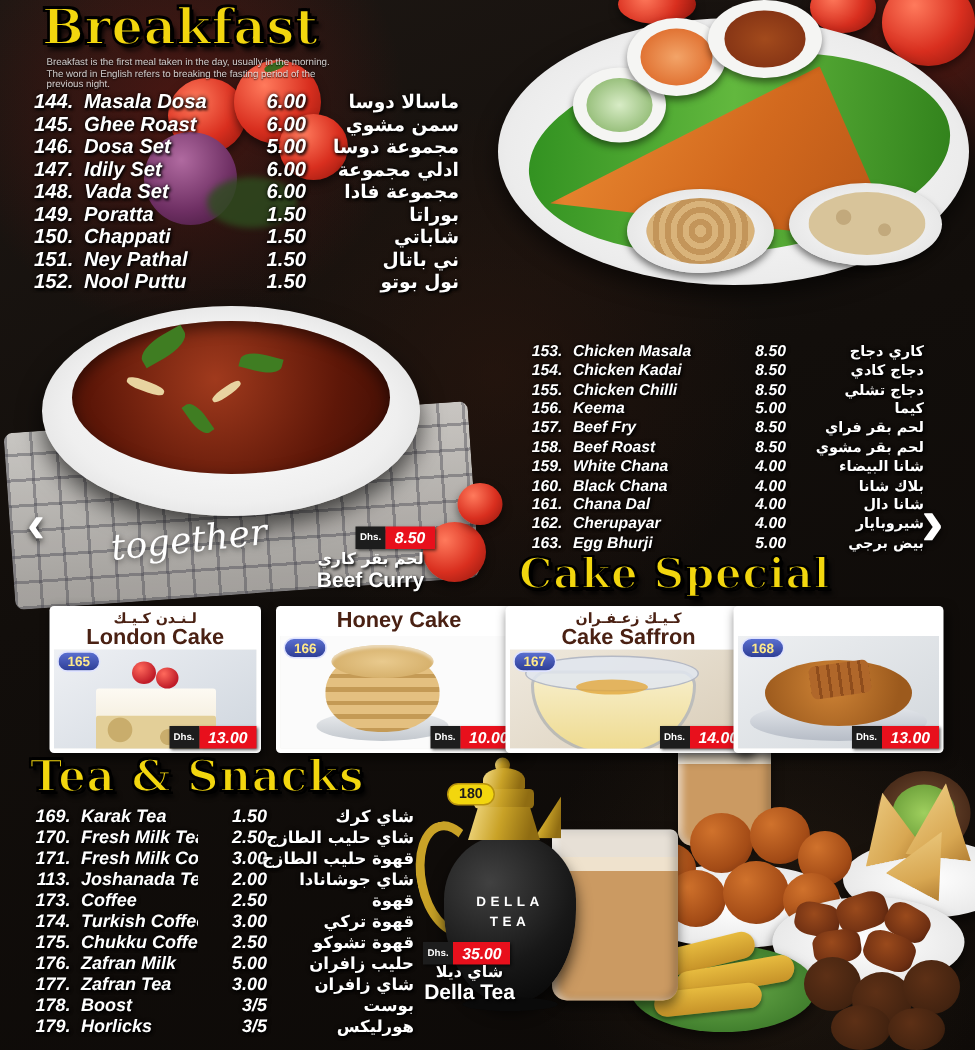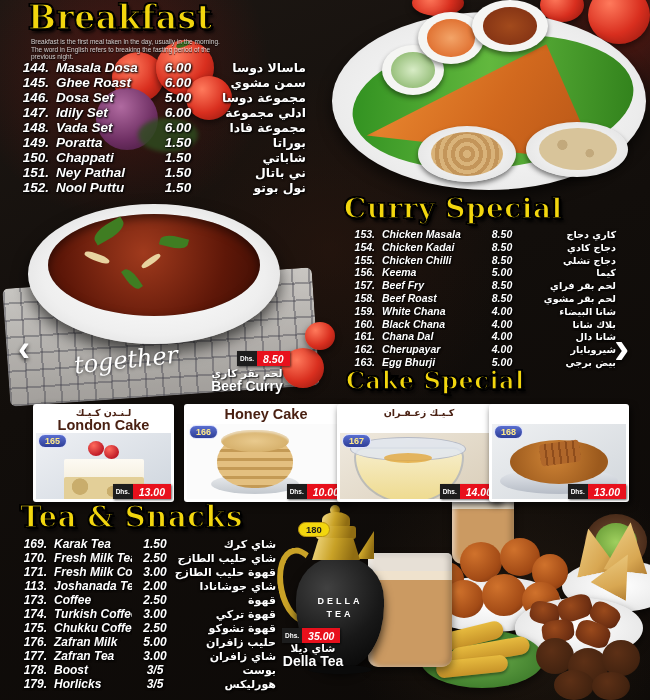--- a/index.html
+++ b/index.html
@@ -11,31 +11,31 @@
       radial-gradient(circle at 330px 250px, rgba(50,25,15,.5), transparent 180px),
       radial-gradient(circle at 520px 620px, rgba(55,40,25,.45), transparent 170px),
       linear-gradient(160deg,#1d1713 0%,#120e0b 45%,#0c0907 100%);}
   .deco{position:absolute;display:block;}
   
   .heading{position:absolute;z-index:7;font-family:"DejaVu Serif",serif;font-weight:bold;
     color:#f2d60e;letter-spacing:.5px;-webkit-text-stroke:1.3px #000;
     text-shadow:2px 2px 0 #000,-1px -1px 0 #000,1px -1px 0 #000,-1px 1px 0 #000,3px 4px 3px rgba(0,0,0,.85);}
   #breakfast-title{left:28px;top:-2px;font-size:33px;}
   #curry-title{left:344px;top:192px;font-size:28px;}
-  #cake-title{left:346px;top:366px;font-size:24px;}
+  #cake-title{left:346px;top:366px;font-size:28px;}
   #tea-title{left:20px;top:500px;font-size:29px;}
   #breakfast-desc{position:absolute;left:31px;top:38px;width:190px;z-index:6;
     font-size:6.5px;line-height:7.6px;color:rgba(255,255,255,.78);text-shadow:0 1px 1px #000;}
   
   .menu-list{position:absolute;display:flex;flex-direction:column;justify-content:space-between;z-index:6;}
   .row{display:flex;align-items:baseline;color:#fff;font-weight:bold;font-style:italic;
     text-shadow:1px 1px 2px #000,0 0 3px rgba(0,0,0,.9);white-space:nowrap;}
   .num{flex:0 0 auto;text-align:right;}
   .nm{flex:1 1 auto;padding-left:7px;text-align:left;overflow:hidden;}
-  .pr{flex:0 0 auto;text-align:center;}
+  .pr{flex:0 0 auto;text-align:right;}
   .ar{flex:0 0 auto;text-align:right;font-style:normal;direction:rtl;
     font-family:"DejaVu Sans",sans-serif;font-size:.92em;}
   #breakfast-list{left:16px;top:60px;width:290px;height:134px;font-size:13.5px;}
   #breakfast-list .num{width:33px}#breakfast-list .pr{width:52px}#breakfast-list .ar{width:102px}
   #curry-list{left:350px;top:228px;width:266px;height:140px;font-size:10.5px;}
   #curry-list .num{width:25px}#curry-list .pr{width:44px}#curry-list .ar{width:92px}
   #tea-list{left:16px;top:537px;width:260px;height:152px;font-size:12px;}
   #tea-list .num{width:31px}#tea-list .pr{width:46px}#tea-list .ar{width:98px}
   
   .price-badge{display:flex;align-items:stretch;z-index:8;filter:drop-shadow(1px 1px 1px rgba(0,0,0,.6));}
@@ -272,21 +272,20 @@
       </div>
 
       <div class="row">
         <span class="num">152.</span>
         <span class="nm">Nool Puttu</span>
         <span class="pr">1.50</span>
         <span class="ar">نول بوتو</span>
       </div>
     </div>
 
-  <div class="heading" id="curry-title">Curry Special</div>
   <div class="menu-list" id="curry-list">
 
       <div class="row">
         <span class="num">153.</span>
         <span class="nm">Chicken Masala</span>
         <span class="pr">8.50</span>
         <span class="ar">كاري دجاج</span>
       </div>
 
       <div class="row">
@@ -402,20 +401,21 @@
       <span class="pp" style="left:34px;top:6px;width:68px;height:22px;border-radius:50%;background:radial-gradient(#e9ca8e,#cfa75f);box-shadow:inset 0 2px 2px rgba(255,255,255,.5)"></span>
     </div>
     <div class="price-badge card-price">
       <span class="cp-dhs">Dhs.</span>
       <span class="cp-amt">10.00</span>
     </div>
   </div>
 
   <div class="cake-card" style="left:337px;width:164px">
     <div class="card-ar">كـيـك زعـفـران</div>
+    <div class="card-en">Cake Saffron</div>
     <div class="card-num">167</div>
     <div class="card-photo">
       <span class="pp" style="left:0;top:0;right:0;bottom:0;background:linear-gradient(150deg,#efe9de,#d9cdb8)"></span>
       <span class="pp" style="left:14px;top:14px;width:106px;height:52px;border-radius:10% 10% 48% 48%/18% 18% 85% 85%;background:linear-gradient(#f7eecb,#eeda8e);border:2px solid rgba(170,175,190,.75)"></span>
       <span class="pp" style="left:10px;top:4px;width:114px;height:22px;border-radius:50%;background:rgba(225,230,240,.85);border:1px solid rgba(150,155,170,.6)"></span>
       <span class="pp" style="left:44px;top:20px;width:48px;height:10px;border-radius:50%;background:#e2a83c;opacity:.8"></span>
     </div>
     <div class="price-badge card-price">
       <span class="cp-dhs">Dhs.</span>
       <span class="cp-amt">14.00</span>

